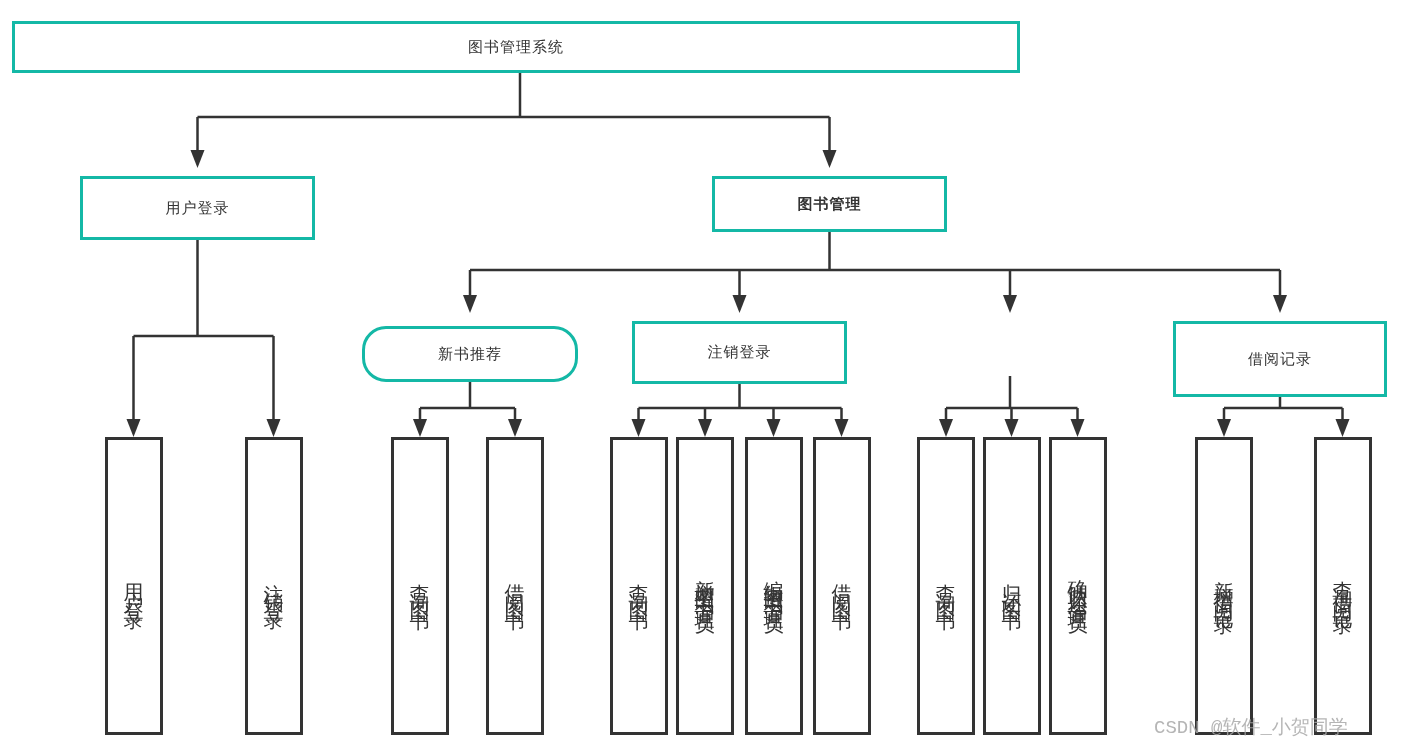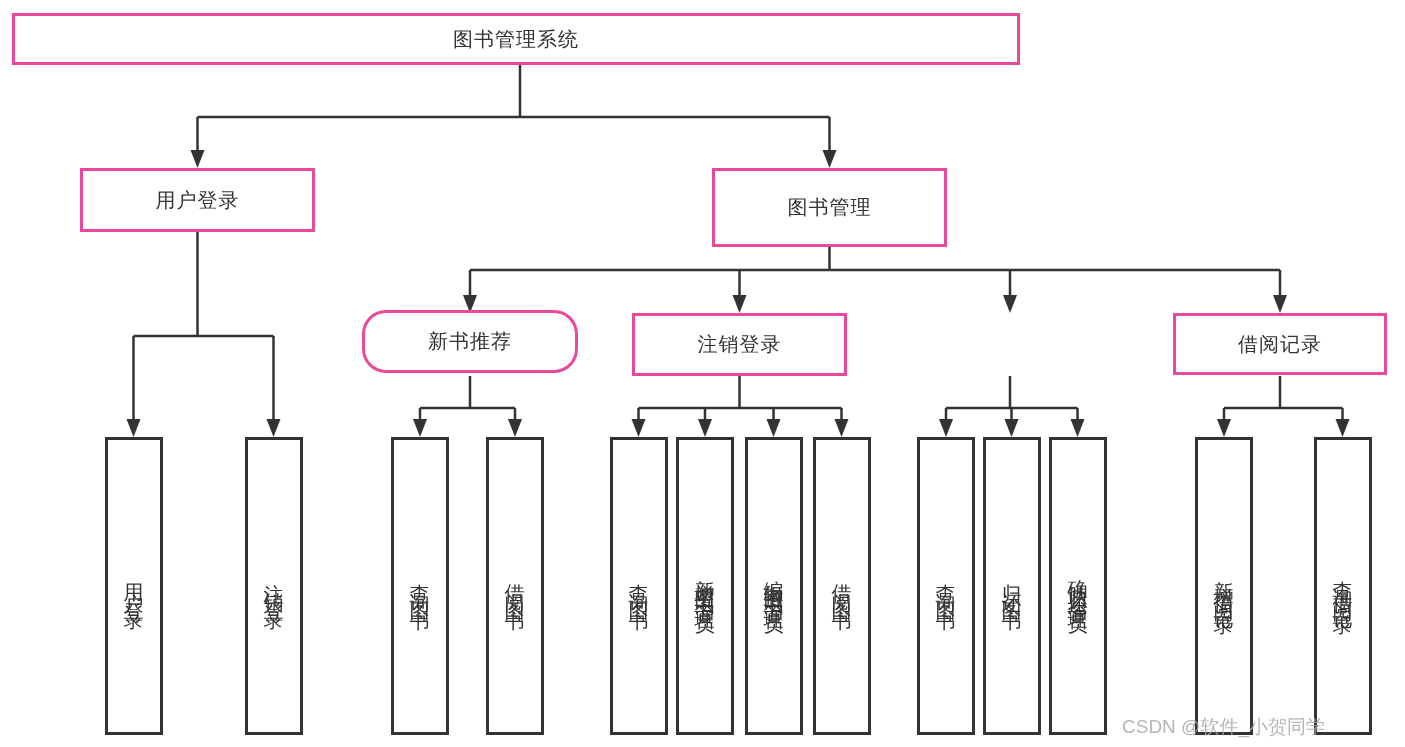--- a/index.html
+++ b/index.html
@@ -27,29 +27,30 @@
     stroke-width: 2.5;
     fill: none;
   }
   #connectors polygon {
     fill: #333333;
     stroke: none;
   }
   .hbox {
     position: absolute;
     box-sizing: border-box;
-    border: 3px solid #ec4899;
+    border: 3px solid #14b8a6;
     background: #ffffff;
     display: flex;
     align-items: center;
     justify-content: center;
     color: #333333;
-    font-size: 20px;
+    font-size: 15px;
     letter-spacing: 1px;
     z-index: 2;
+    margin-top: 8px;
   }
   .vbox {
     position: absolute;
     box-sizing: border-box;
     border: 3px solid #333333;
     background: #ffffff;
     width: 58px;
     height: 298px;
     top: 437px;
     display: flex;
@@ -61,26 +62,27 @@
   }
   .vtext {
     writing-mode: vertical-rl;
     text-orientation: mixed;
     letter-spacing: 9px;
     line-height: 1;
     white-space: nowrap;
   }
   .watermark {
     position: absolute;
-    left: 1122px;
+    left: 1154px;
     top: 714px;
     font-size: 19px;
     color: rgba(168, 168, 168, 0.85);
     white-space: nowrap;
     z-index: 3;
+    font-family: Liberation Mono, monospace;
   }
 </style>
 </head>
 <body>
 
 <div id="canvas">
 
   <svg id="connectors" viewBox="0 0 1405 747" xmlns="http://www.w3.org/2000/svg">
 
     <g>
@@ -157,31 +159,31 @@
     </g>
   </svg>
 
   <div class="hbox" style="left:12px; top:13px; width:1008px; height:52px;">
     <span>图书管理系统</span>
   </div>
 
   <div class="hbox" style="left:80px; top:168px; width:235px; height:64px;">
     <span>用户登录</span>
   </div>
-  <div class="hbox" style="left:712px; top:168px; width:235px; height:79px;">
+  <div class="hbox" style="left:712px; top:168px; width:235px; height:56px;font-weight:bold;">
     <span>图书管理</span>
   </div>
 
-  <div class="hbox" style="left:362px; top:310px; width:216px; height:63px;border-radius:24px;">
+  <div class="hbox" style="left:362px; top:318px; width:216px; height:56px;border-radius:24px;">
     <span>新书推荐</span>
   </div>
   <div class="hbox" style="left:632px; top:313px; width:215px; height:63px;">
     <span>注销登录</span>
   </div>
-  <div class="hbox" style="left:1173px; top:313px; width:214px; height:62px;">
+  <div class="hbox" style="left:1173px; top:313px; width:214px; height:76px;">
     <span>借阅记录</span>
   </div>
 
   <div class="vbox" style="left:105px;">
     <span class="vtext">用户登录</span>
   </div>
   <div class="vbox" style="left:245px;">
     <span class="vtext">注销登录</span>
   </div>
 

